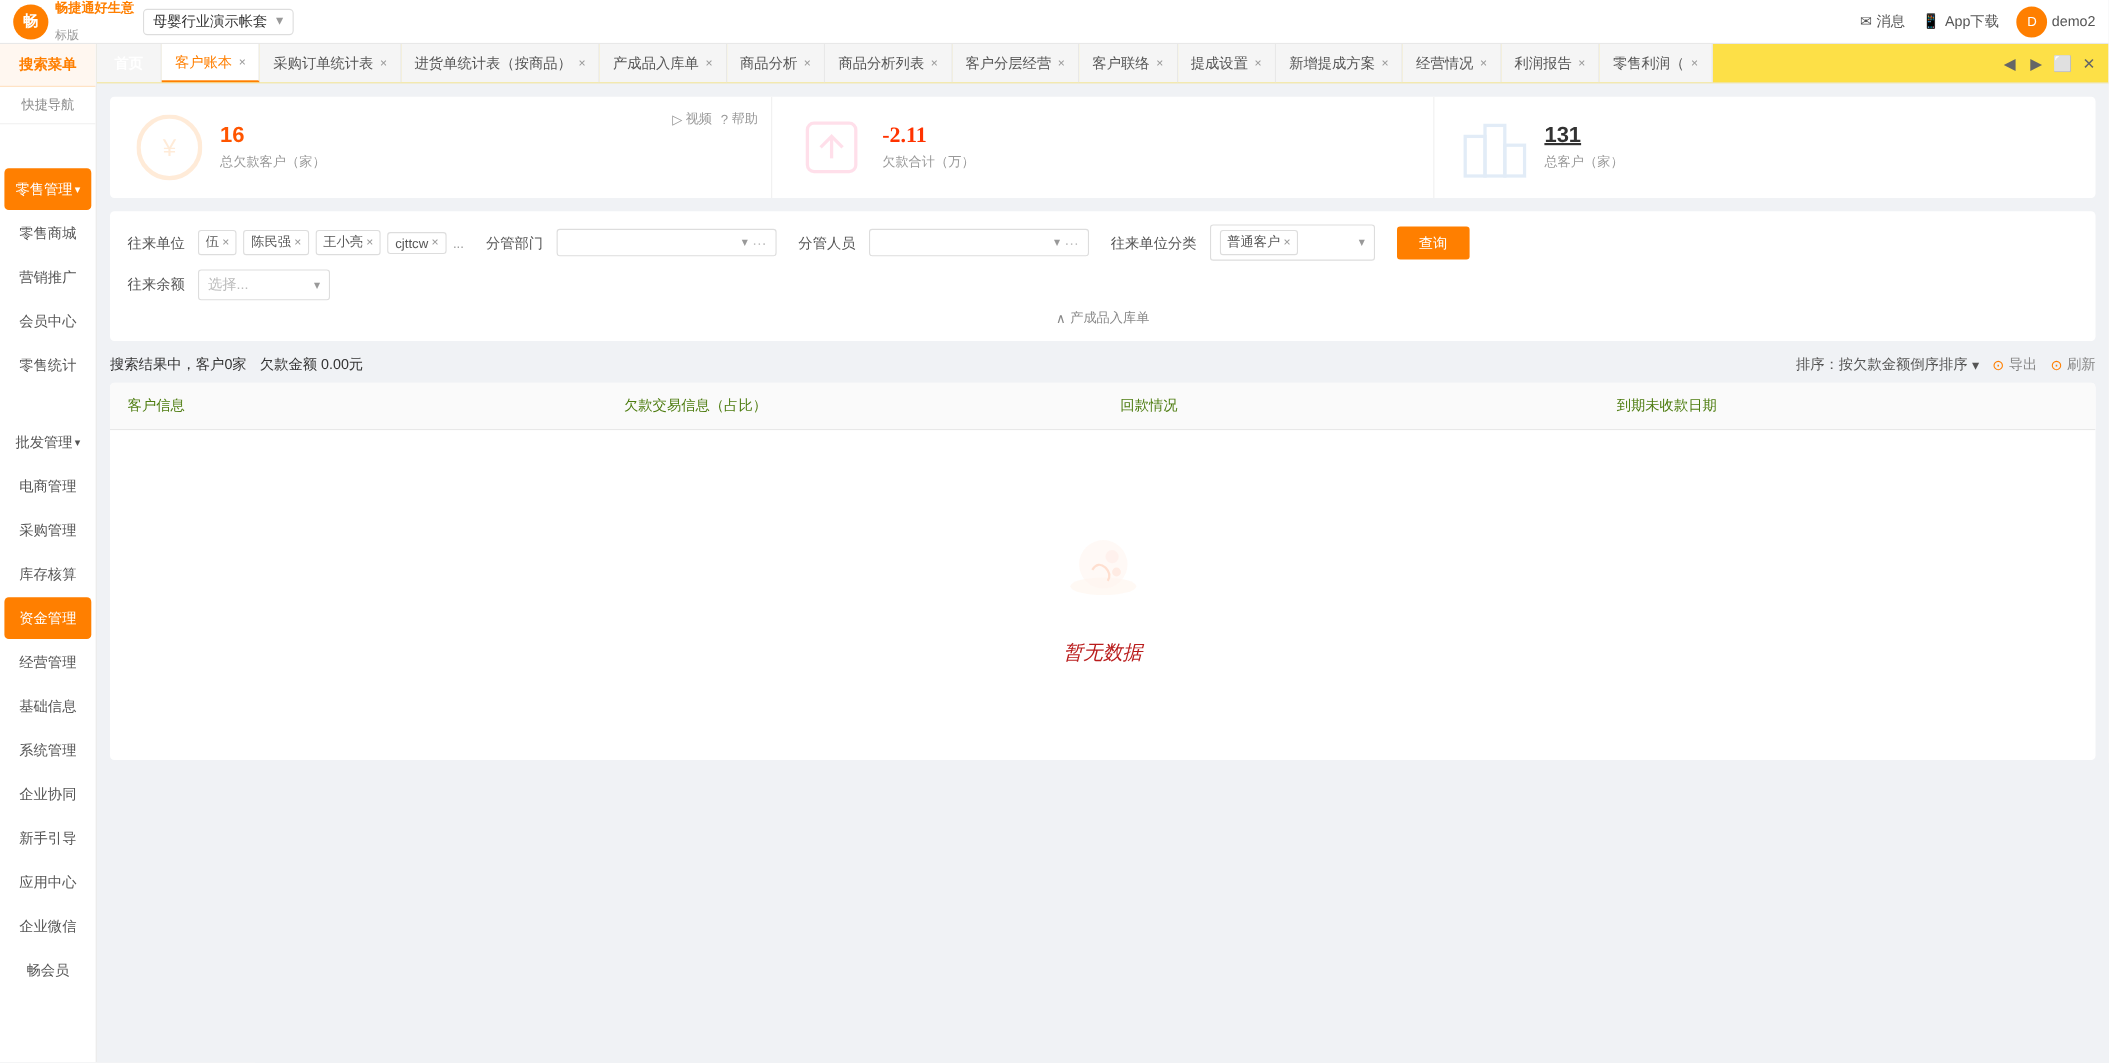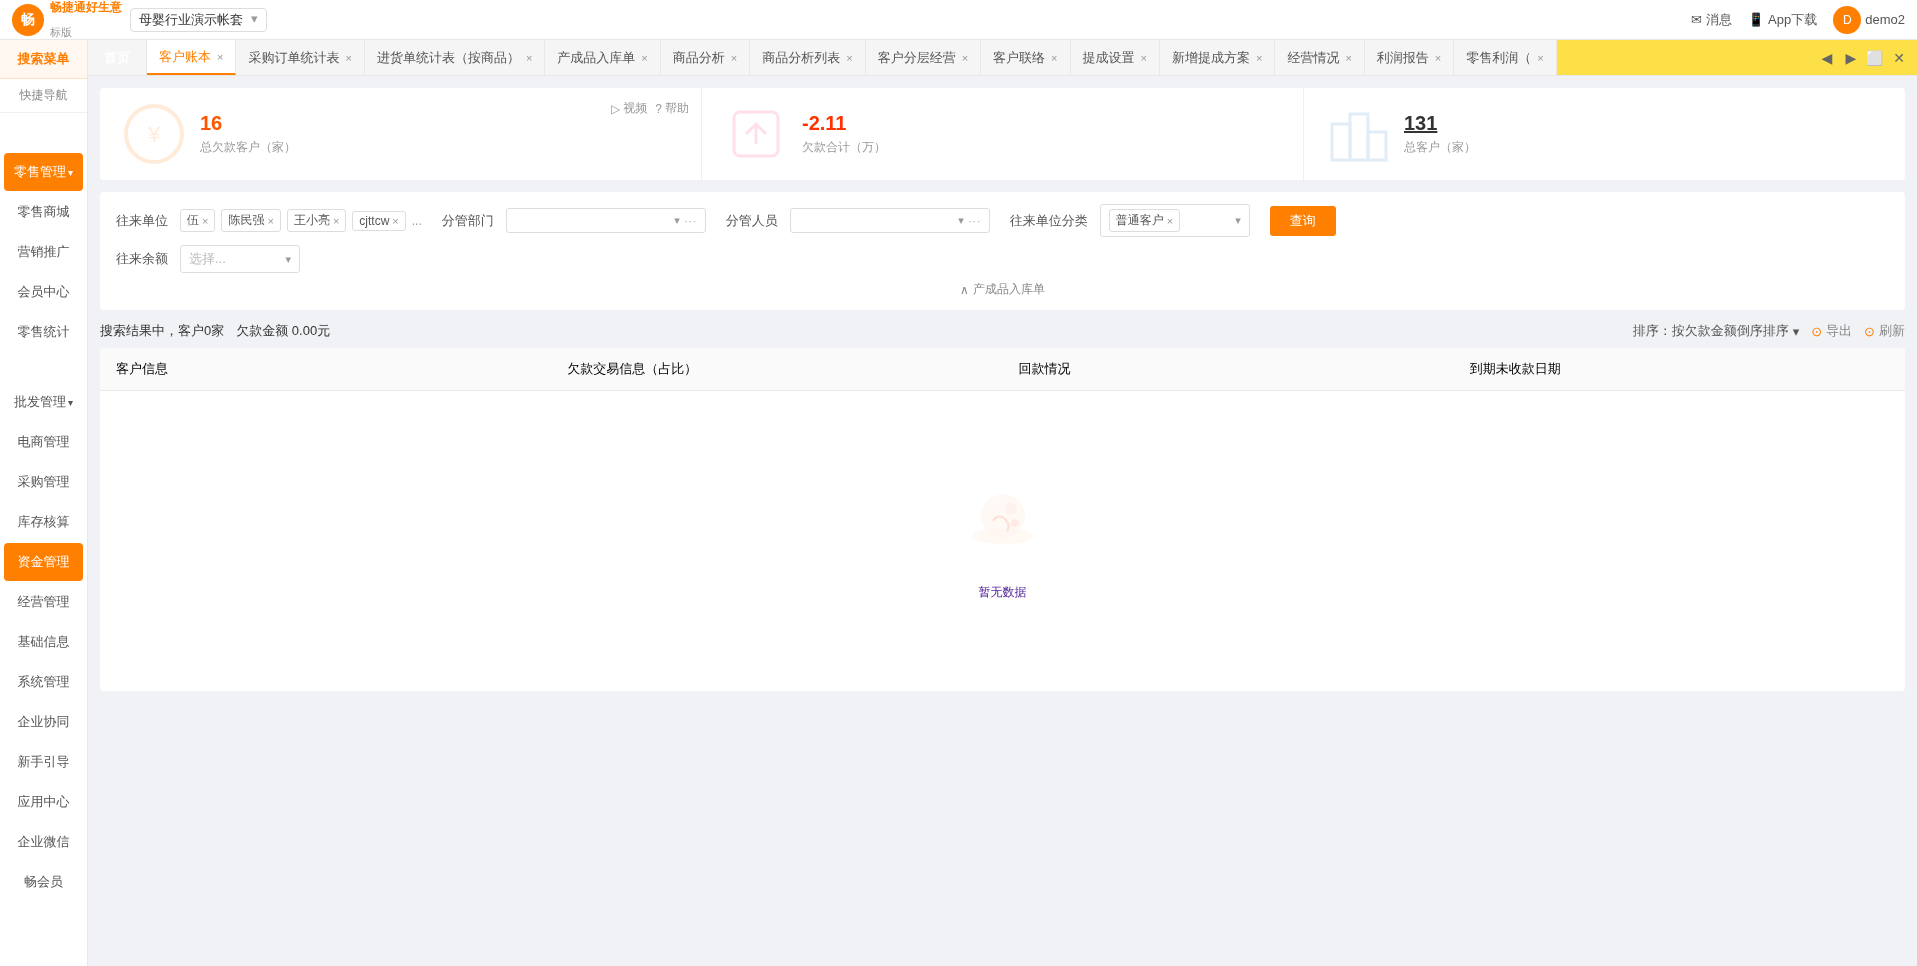--- a/index.html
+++ b/index.html
@@ -46,21 +46,21 @@
     .page-content { flex: 1; overflow-y: auto; background: #f0f2f5; padding: 12px; }
 
     
     .stats-row { display: flex; background: #fff; border-radius: 4px; margin-bottom: 12px; overflow: hidden; }
     .stat-item { flex: 1; padding: 16px 24px; display: flex; align-items: center; gap: 16px; border-right: 1px solid #f0f0f0; position: relative; }
     .stat-item:last-child { border-right: none; }
     .stat-icon { width: 60px; height: 60px; opacity: 0.15; font-size: 40px; display: flex; align-items: center; justify-content: center; }
     .stat-icon.orange { color: #ff7f00; }
     .stat-value { font-size: 20px; font-weight: bold; }
     .stat-value.orange { color: #ff5500; }
-    .stat-value.red { color: #ff3300; }
+    .stat-value.red { color: #ff3300; font-family: Liberation Serif, serif; }
     .stat-value.dark { color: #333; text-decoration: underline; }
     .stat-label { font-size: 12px; color: #999; margin-top: 4px; }
     .stat-text-area { display: flex; flex-direction: column; }
     .stat-help { position: absolute; right: 12px; top: 12px; display: flex; gap: 8px; }
     .help-btn { display: flex; align-items: center; gap: 3px; font-size: 12px; color: #999; cursor: pointer; }
 
     
     .filter-area { background: #fff; border-radius: 4px; padding: 12px 16px; margin-bottom: 12px; }
     .filter-row { display: flex; align-items: center; gap: 12px; margin-bottom: 8px; flex-wrap: wrap; }
     .filter-label { font-size: 13px; color: #555; white-space: nowrap; }
@@ -77,25 +77,25 @@
     
     .results-bar { display: flex; align-items: center; justify-content: space-between; margin-bottom: 8px; }
     .results-actions { display: flex; align-items: center; gap: 12px; font-size: 13px; color: #555; }
     .sort-btn { display: flex; align-items: center; gap: 4px; cursor: pointer; }
     .action-btn { display: flex; align-items: center; gap: 4px; cursor: pointer; color: #888; }
     .action-btn .icon { color: #ff7f00; }
 
     
     .data-table { background: #fff; border-radius: 4px; overflow: hidden; }
     .table-header { display: grid; grid-template-columns: 2fr 2fr 2fr 2fr; background: #fafafa; border-bottom: 1px solid #e8e8e8; }
-    .table-header-cell { padding: 12px 16px; font-size: 13px; color: #000000; font-weight: 500; }
+    .table-header-cell { padding: 12px 16px; font-size: 13px; color: #4d7c0f; font-weight: 500; }
     .table-body { min-height: 300px; display: flex; flex-direction: column; align-items: center; justify-content: center; }
     .empty-state { display: flex; flex-direction: column; align-items: center; gap: 8px; padding: 60px 0; }
     .empty-icon { font-size: 64px; opacity: 0.3; color: #ff9966; }
-    .empty-text { font-size: 12px; color: #4c1d95; }
+    .empty-text { font-size: 18px; color: #b91c1c; font-style: italic; }
   </style>
 </head>
 <body>
 
 <div class="top-header">
   <div class="top-header-left">
     <div class="logo-area">
       <div class="logo-icon">畅</div>
       <div style="display:flex;flex-direction:column;line-height:1.2">
         <span style="font-size:12px;font-weight:bold;color:#ff7f00;">畅捷通好生意</span>

